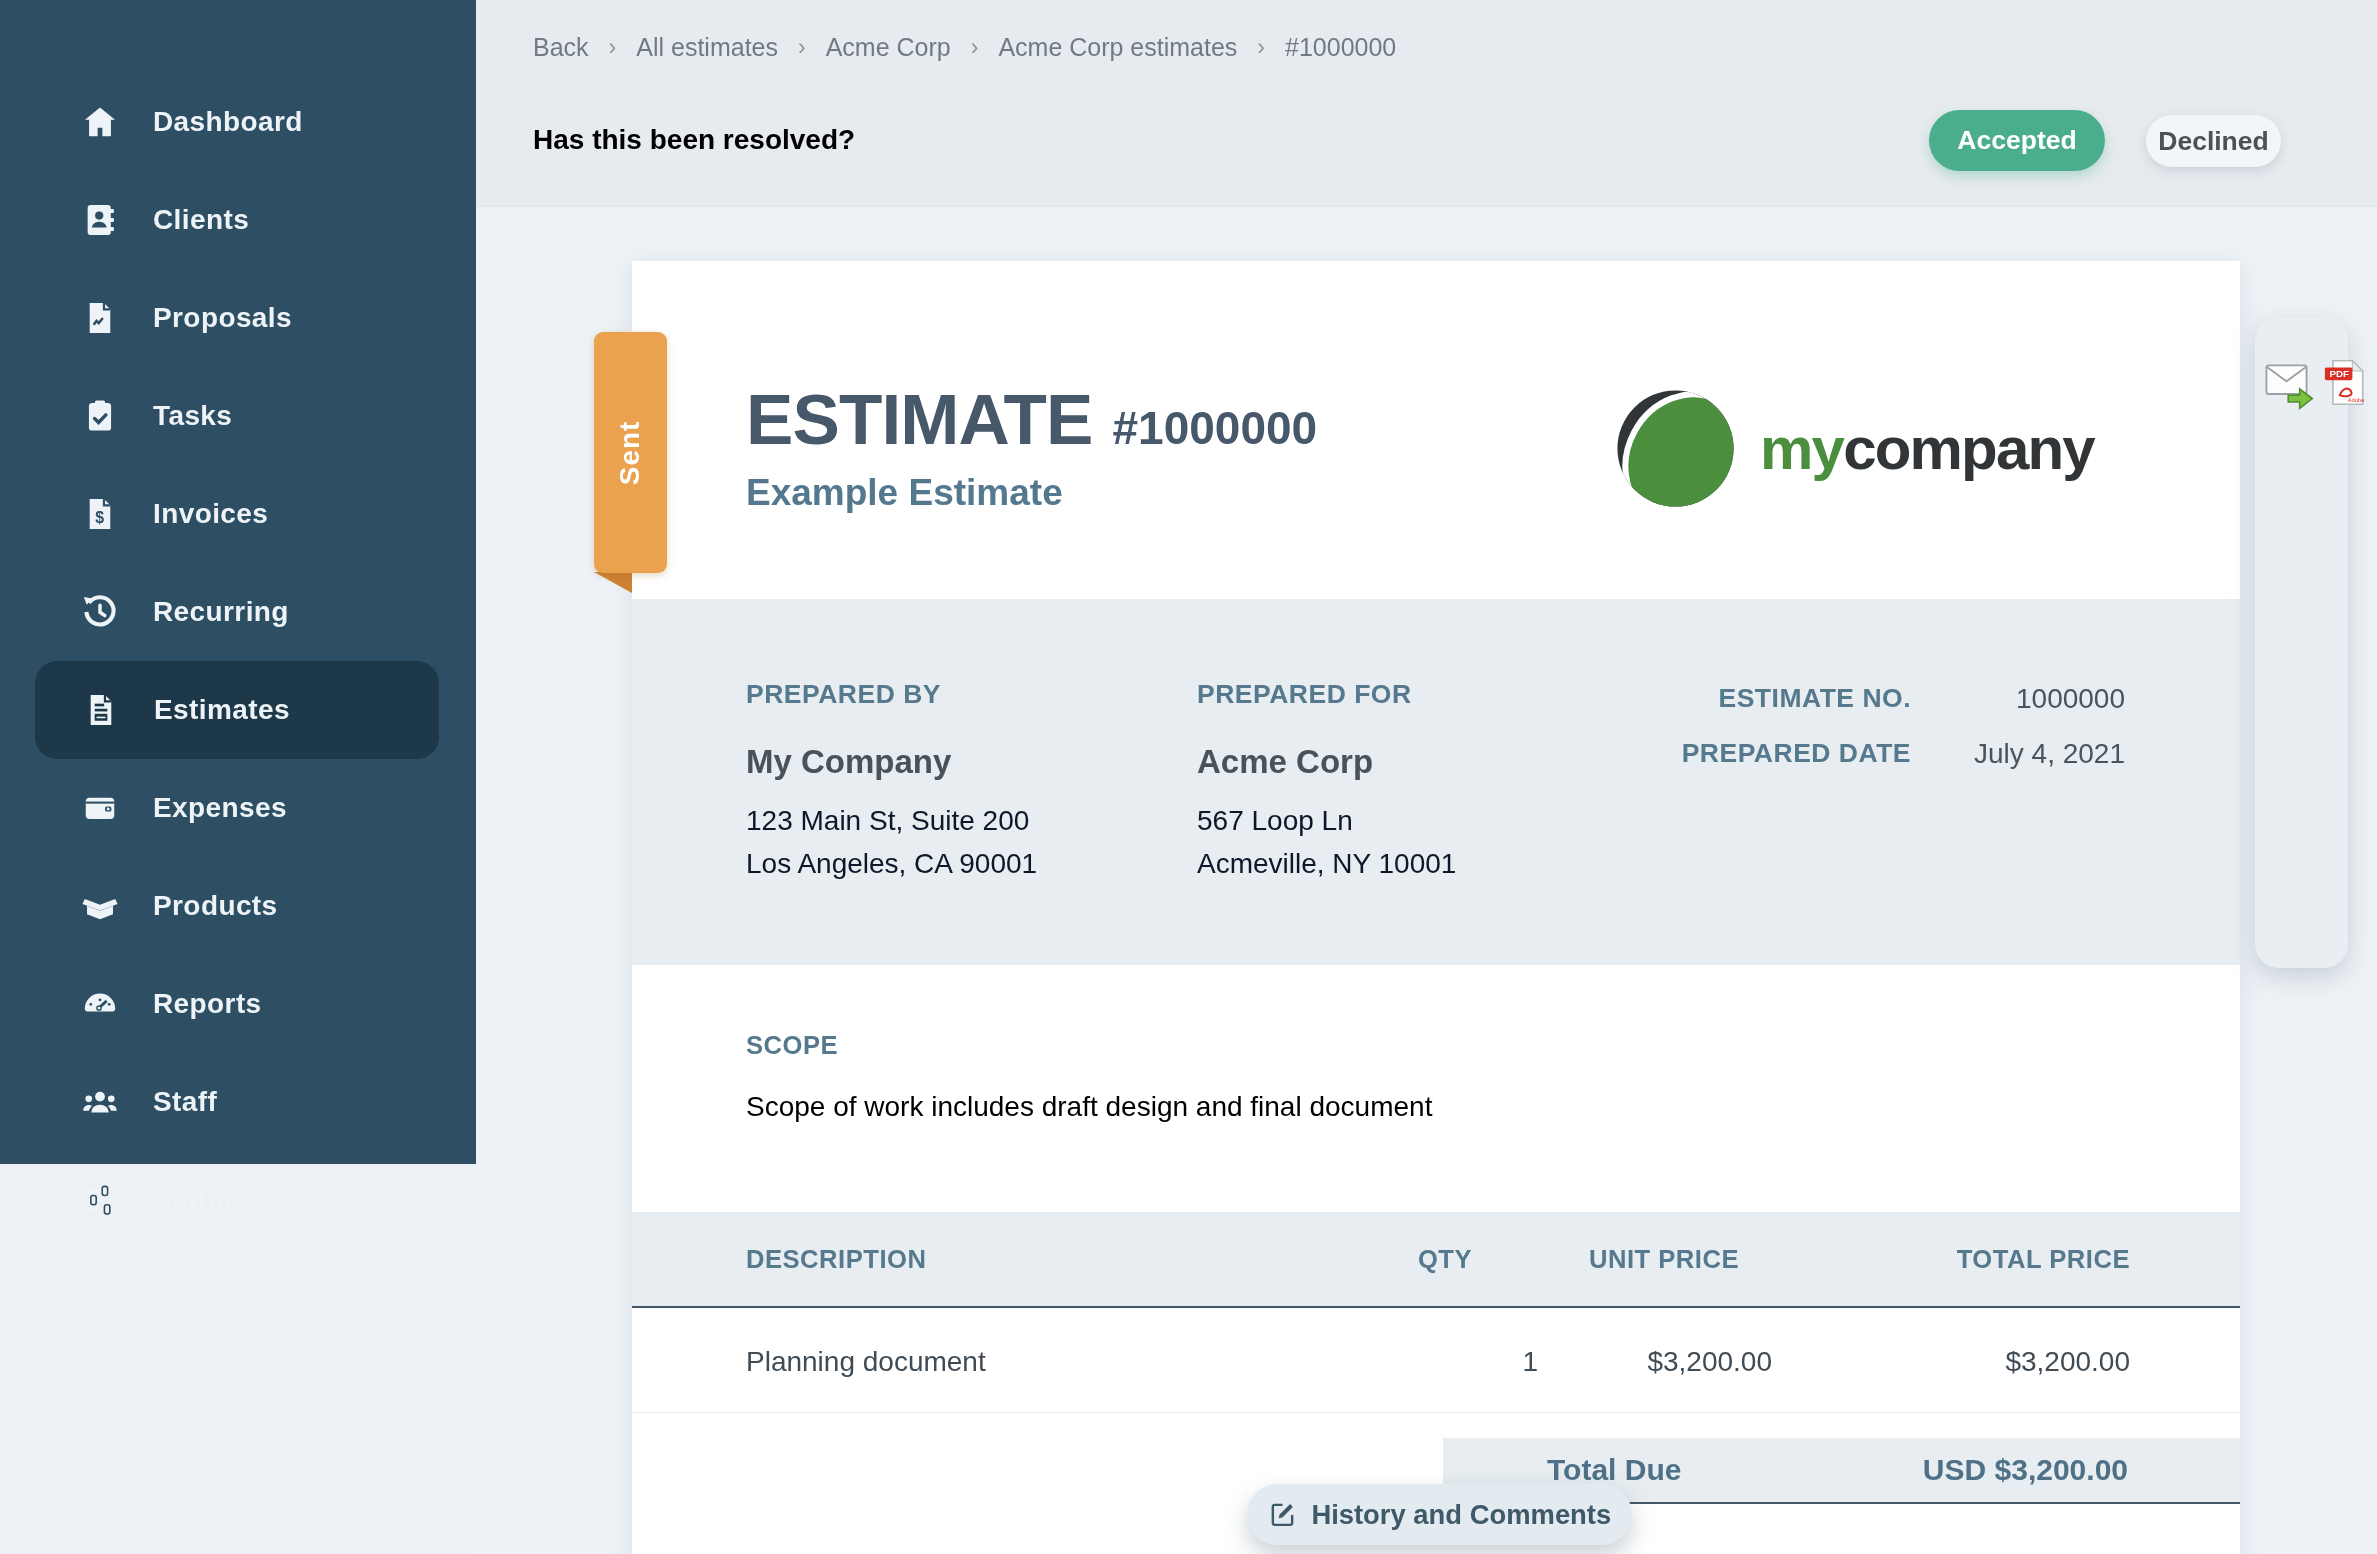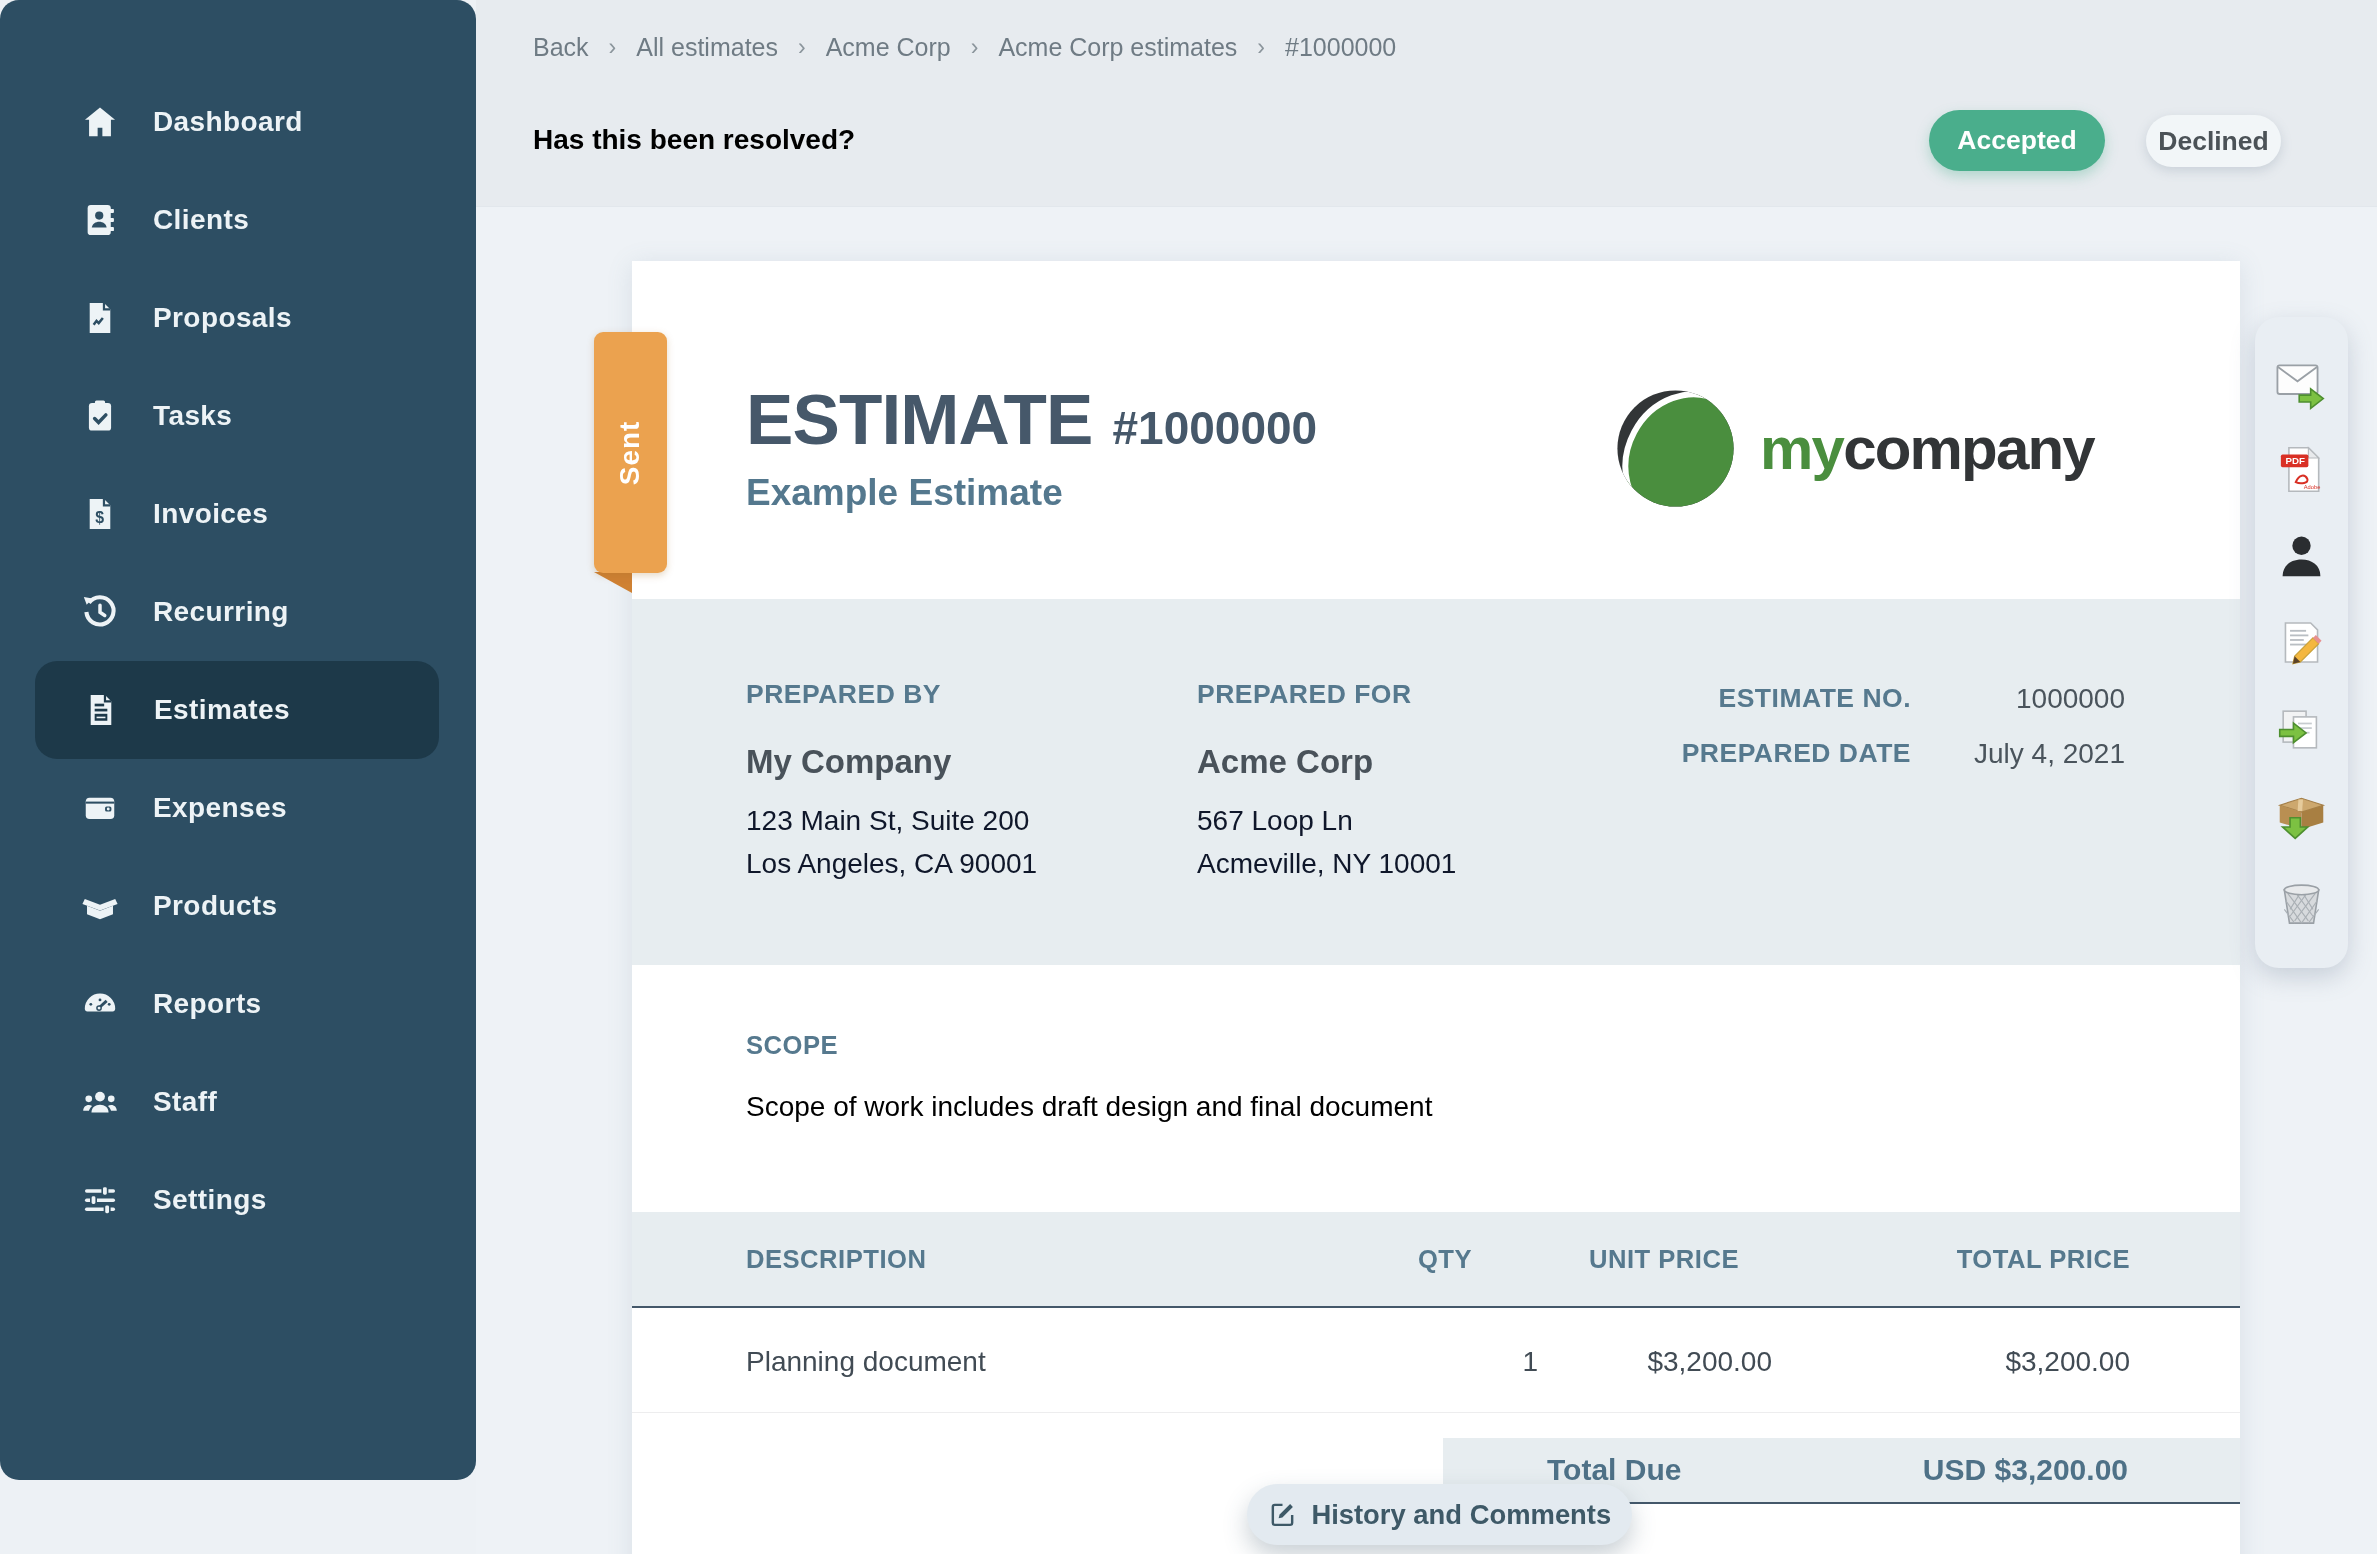--- a/index.html
+++ b/index.html
@@ -1,20 +1,20 @@
 <!DOCTYPE html>
 <html style="font-size:14.6px"><head>
 <meta charset="utf-8">
 <style>
   * { margin:0; padding:0; box-sizing:border-box; }
   html,body { width:2377px; height:1554px; overflow:hidden;
     font-family:"Liberation Sans","DejaVu Sans",sans-serif; background:#edf1f5; }
 
   
-  .sidebar { position:absolute; left:0; top:0; width:476px; height:1480px; background:#2d4e63;border-radius:19px; }
+  .sidebar { position:absolute; left:0; top:0; width:476px; height:1164px; background:#2d4e63; }
   .nav { position:absolute; top:73px; left:0; right:0; }
   .nav-item { height:98px; display:flex; align-items:center; padding-left:80px; cursor:pointer; }
   .nav-item .nicon { width:40px; height:40px; flex:0 0 40px; display:flex; align-items:center; justify-content:center; }
   .nav-item .nicon svg { width:38px; height:38px; }
   .nav-item .nlabel { margin-left:33px; font-size:28px; font-weight:700; color:#edf3f6; letter-spacing:0.4px; }
   .nav-item.selected { background:#1d3949; border-radius:22px; margin:0 37px 0 35px; padding-left:46px; }
 
   
   .topbar { position:absolute; left:476px; top:0; width:1901px; height:207px; background:#e7ebef; border-bottom:0.9px solid #e2e7ec; }
   .breadcrumb { position:absolute; left:57px; top:33px; display:flex; align-items:center; font-size:25px; color:#6f7b84; }
@@ -86,22 +86,22 @@
 
   
   .history-btn { position:absolute; left:771px; top:1277px; width:385px; height:61px; border-radius:31px;
     background:#e3eaf0; border:none; cursor:pointer; z-index:8; box-shadow:0 11px 24px rgba(60,85,105,.28);
     display:flex; align-items:center; justify-content:center; }
   .history-btn svg { width:29px; height:29px; margin-right:14.6px; }
   .history-label { font-size:27.4px; font-weight:700; color:#3e5967; }
 
   
   .side-toolbar { position:absolute; left:1779px; top:110px; width:93px; height:651px; background:#e9eef3;
-    border-radius:24px; box-shadow:0 9.1px 24px rgba(100,120,145,.28); display:flex; flex-direction:column;
-    align-items:center; justify-content:space-between; padding:38px 16px; z-index:6; }
+    border-radius:24px; box-shadow:0 9.1px 24px rgba(100,120,145,.28); display:flex; flex-direction:row;
+    align-items:flex-start; justify-content:space-between; padding:38px 8px; z-index:6; }
   .tool-btn { width:55px; height:55px; border:none; background:transparent; cursor:pointer; padding:0; }
   .tool-btn svg { width:55px; height:55px; }
 </style>
 </head>
 <body>
 
 <div class="sidebar">
   <div class="nav">
 
     <div class="nav-item">

